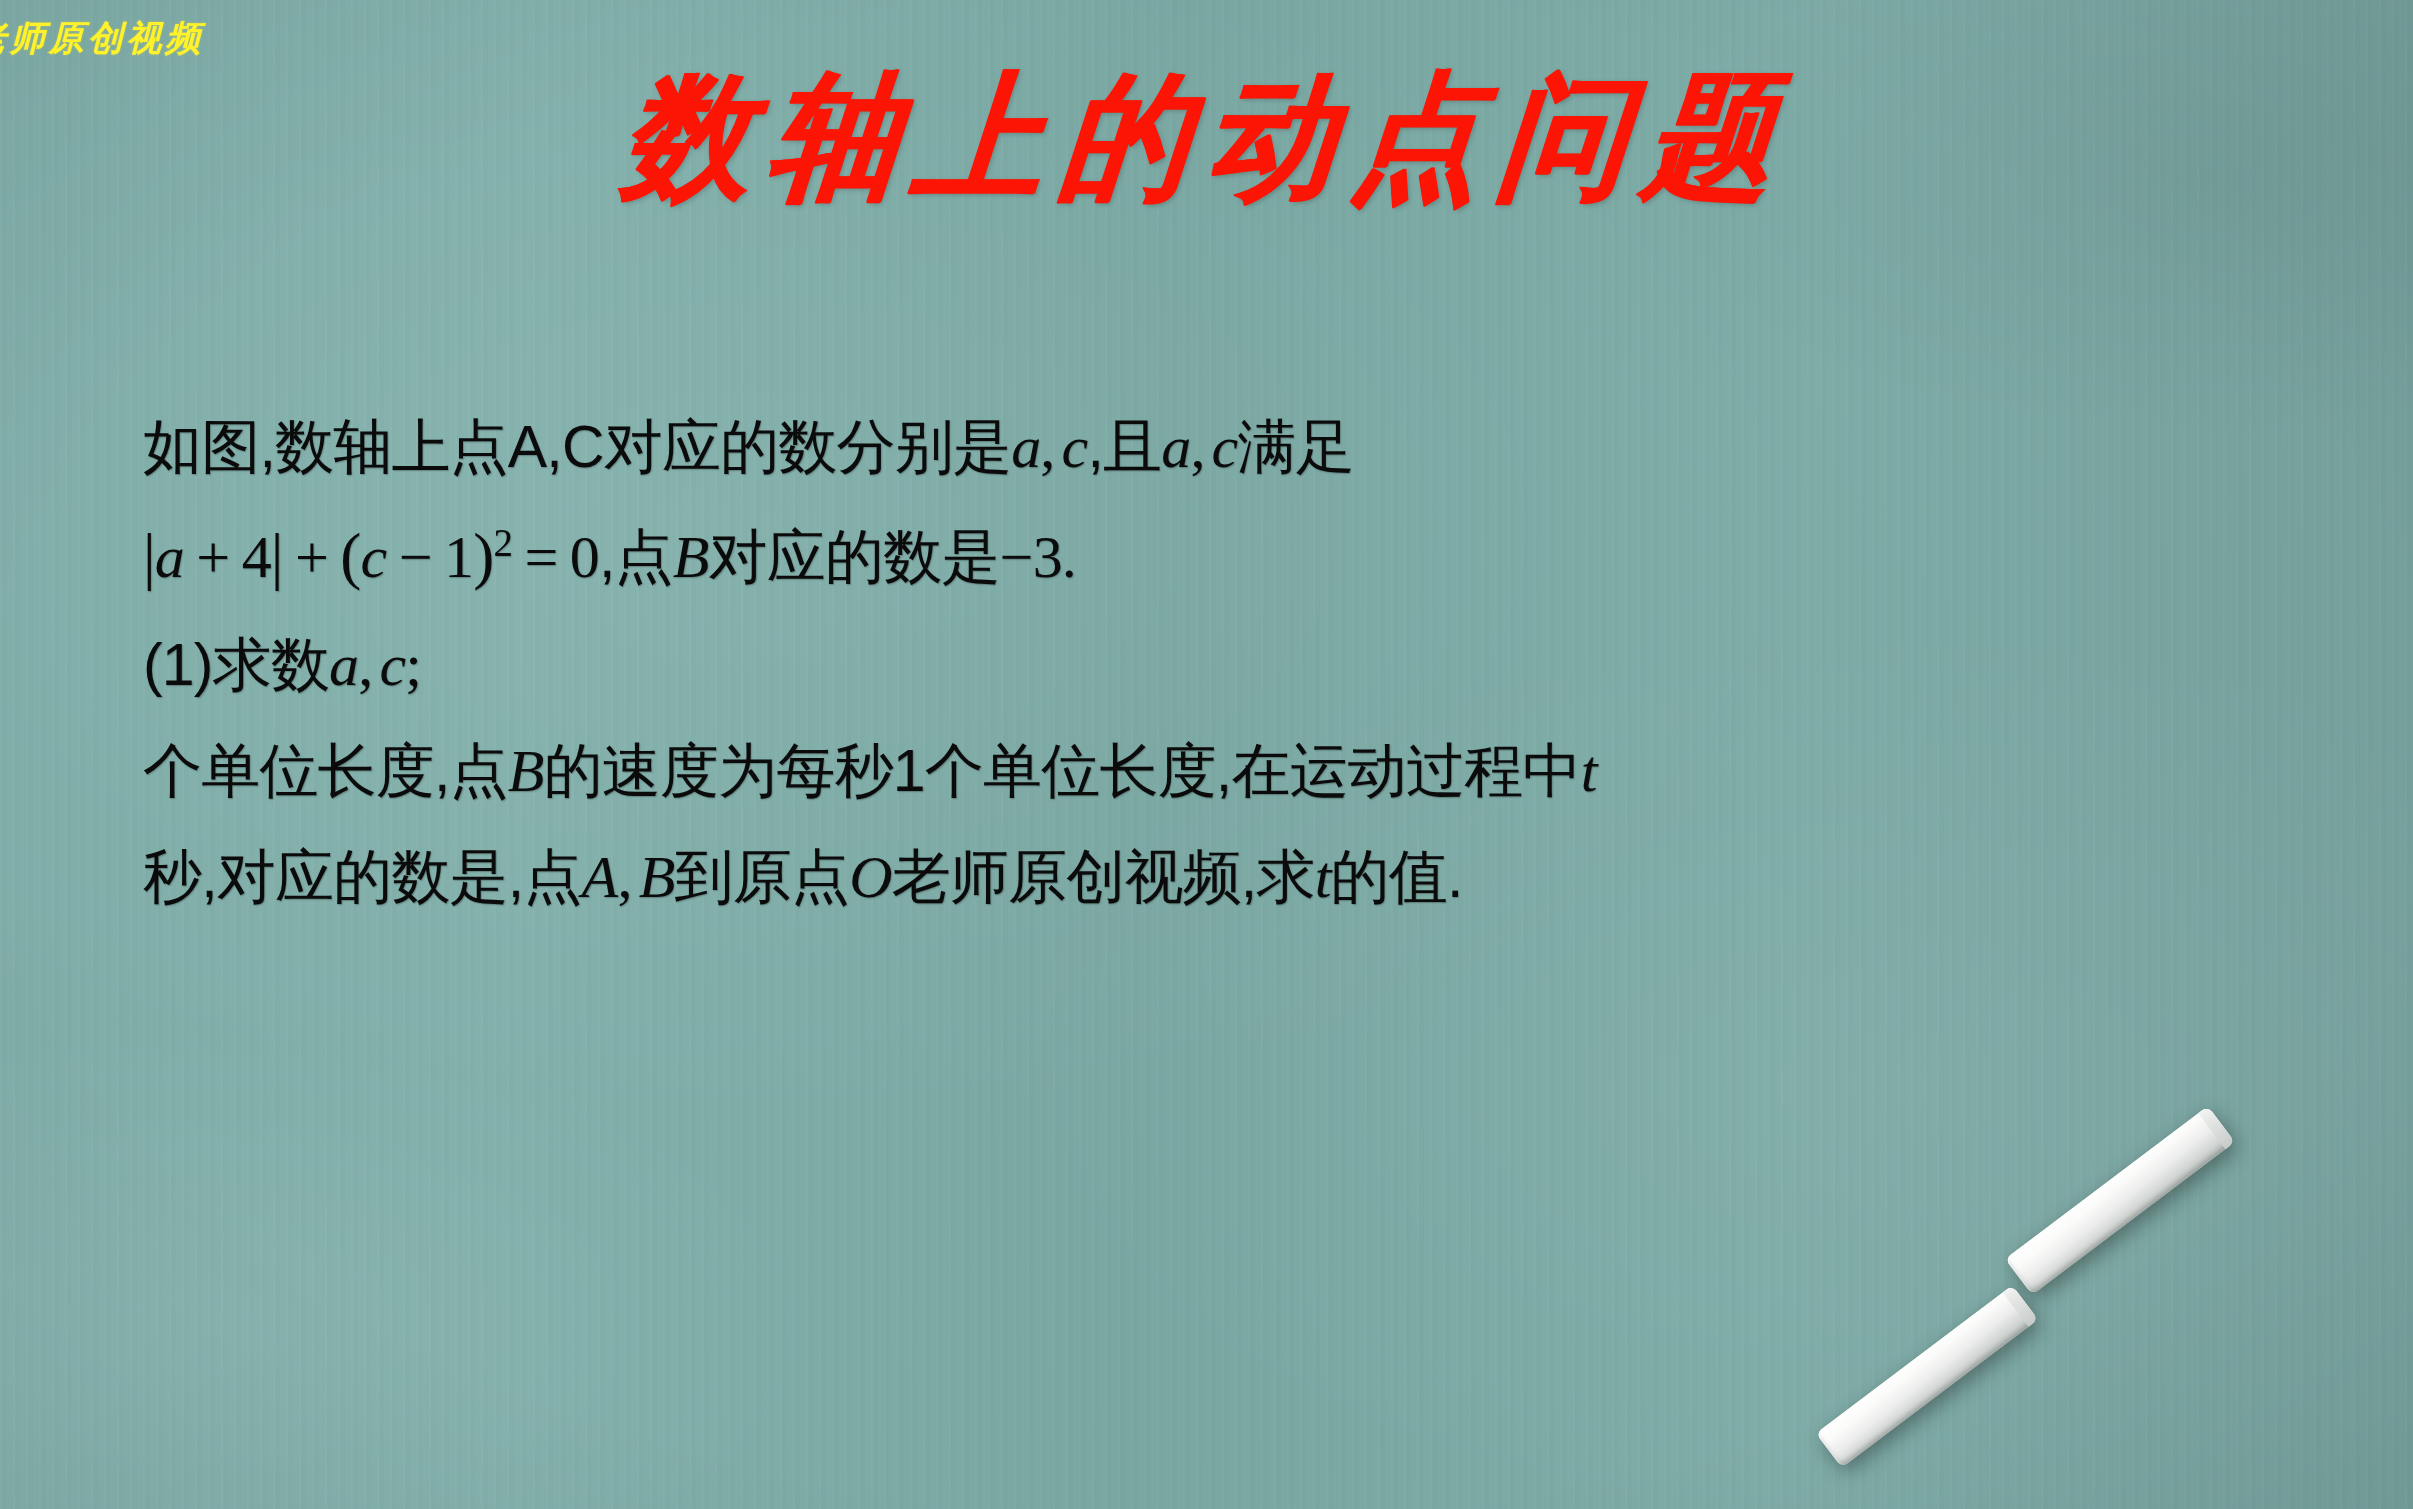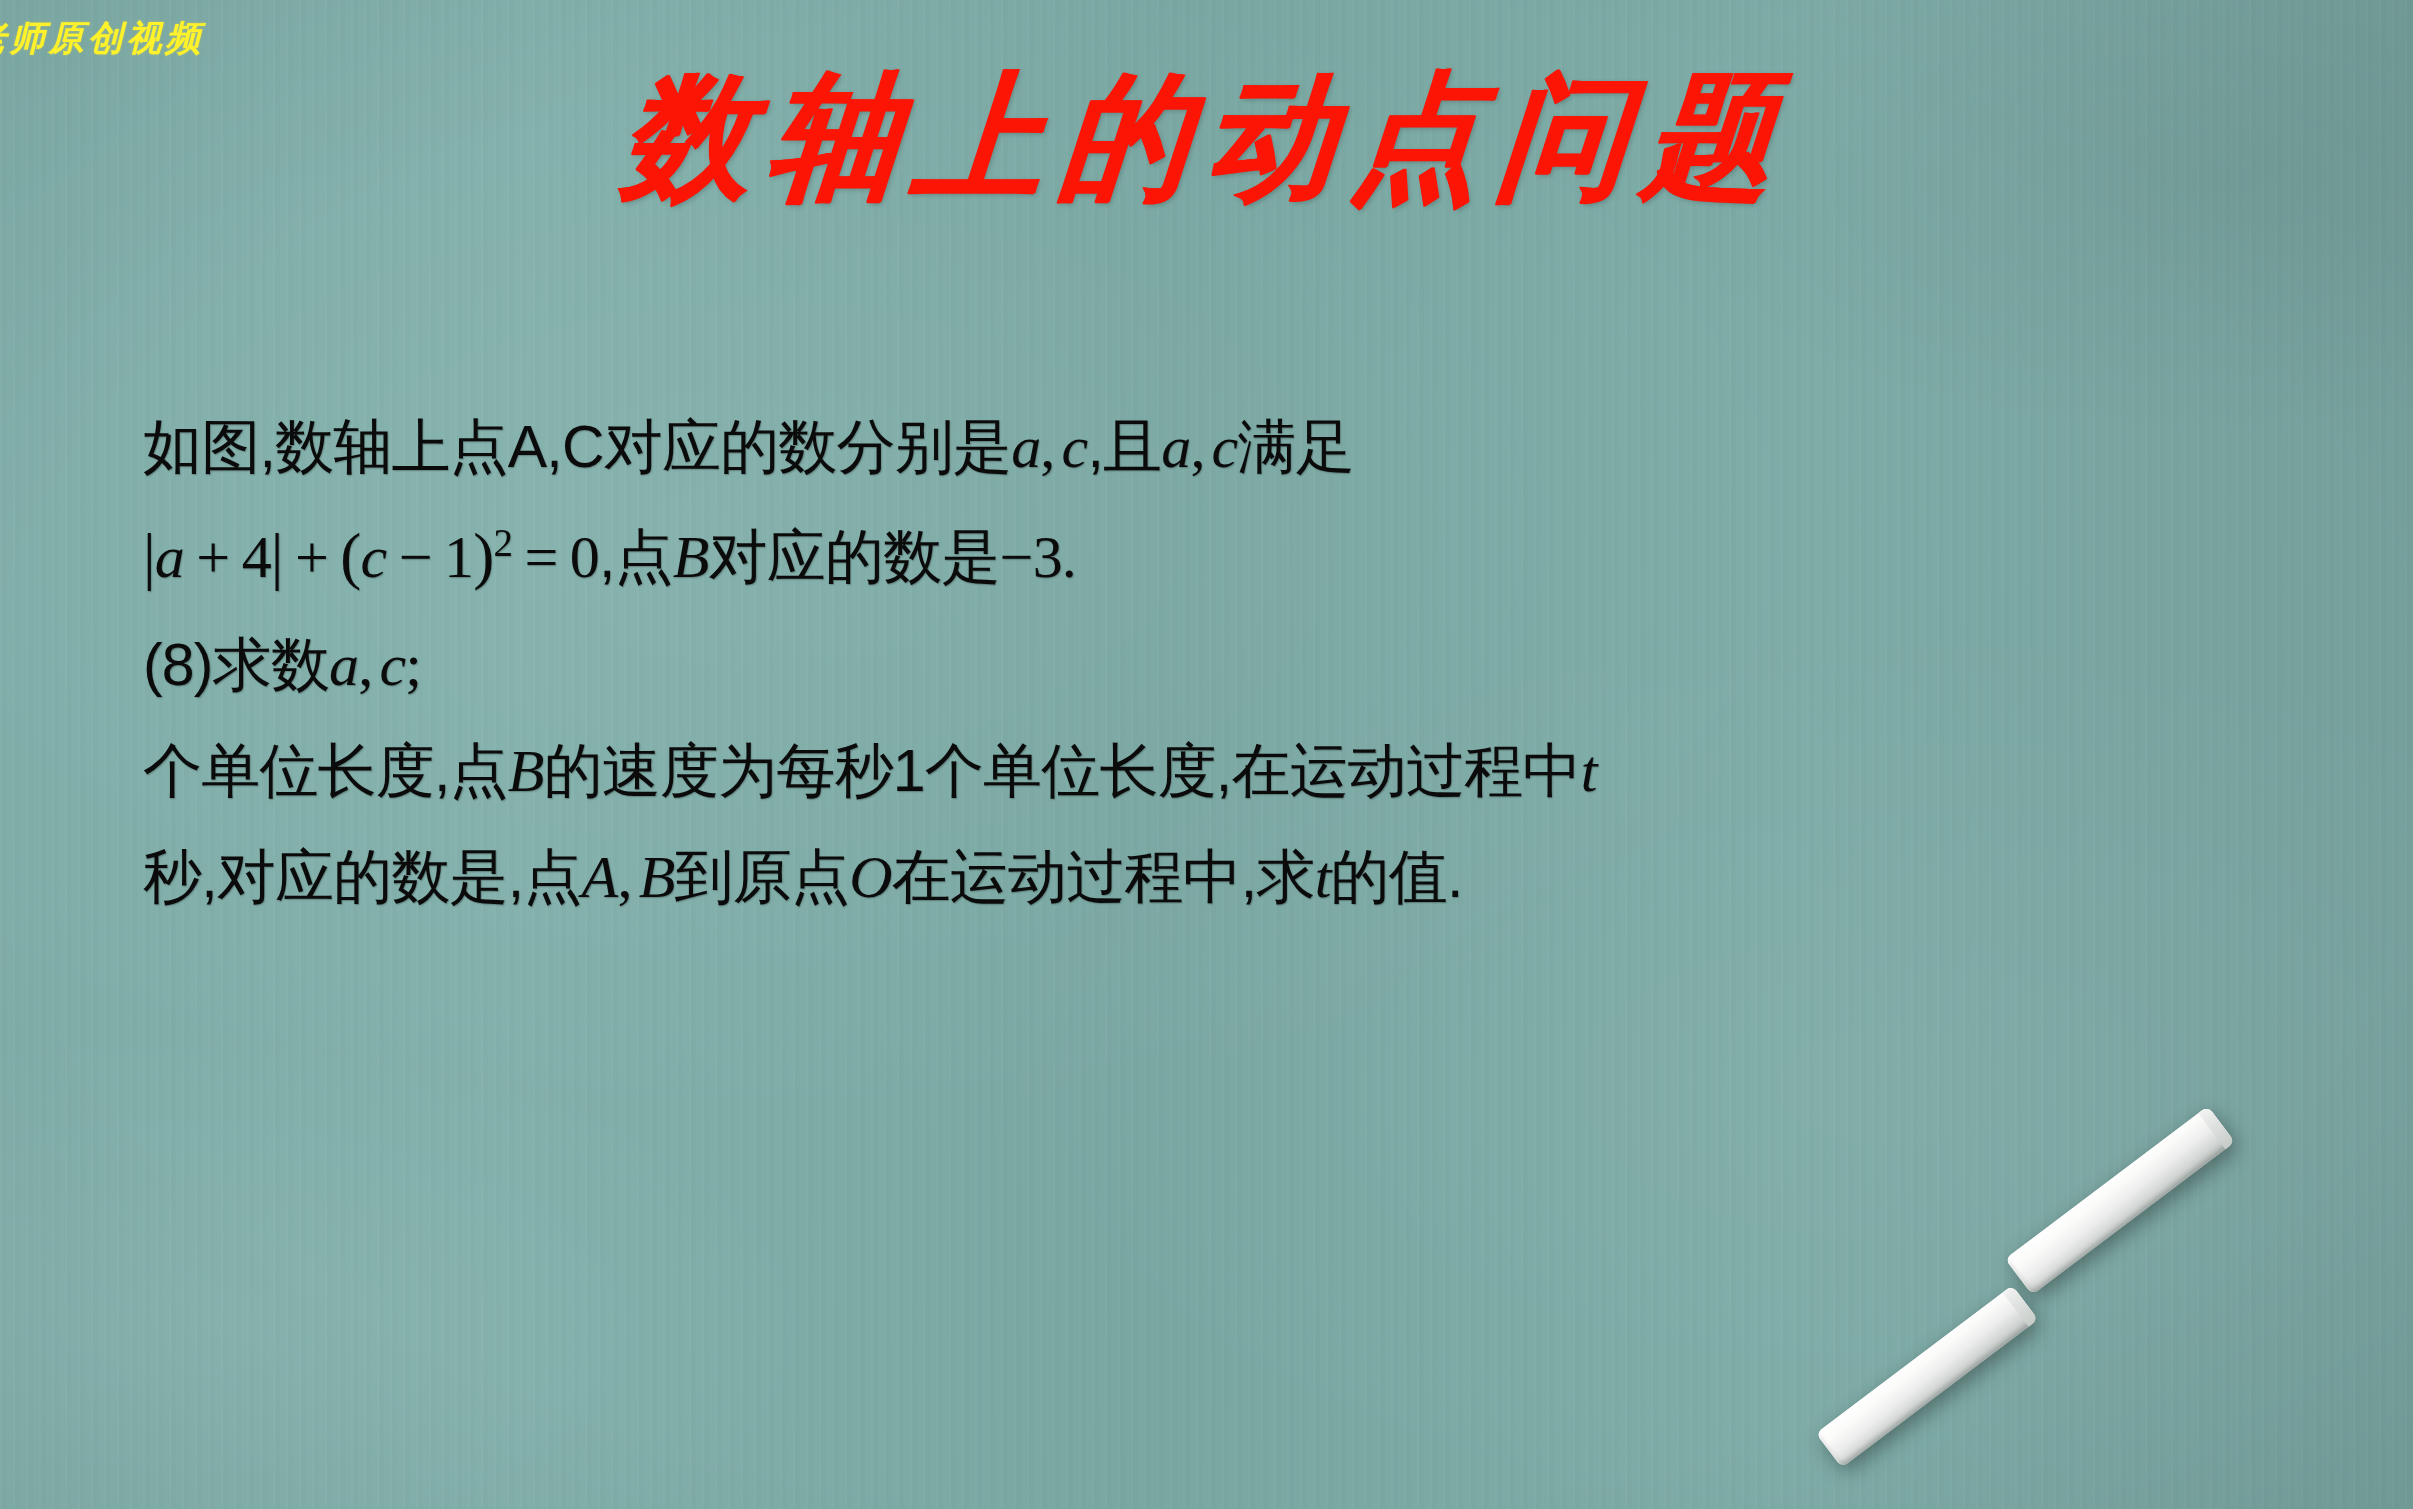--- a/index.html
+++ b/index.html
@@ -191,26 +191,26 @@
   <div id="title">
     <span id="title-text">数轴上的动点问题</span>
   </div>
 
   <div id="problem">
 
     <p class="pline"><span>如图,数轴上点A,C对应的数分别是</span><span class="mi">a</span><span class="mn">,</span><span class="sp-sm"></span><span class="mi">c</span><span>,且</span><span class="mi">a</span><span class="mn">,</span><span class="sp-sm"></span><span class="mi">c</span><span>满足</span></p>
 
     <p class="pline eq"><span class="eqtext">|</span><span class="mi">a</span><span class="sp"></span><span class="mo">+</span><span class="sp"></span><span class="mn">4</span><span class="eqtext">|</span><span class="sp"></span><span class="mo">+</span><span class="sp"></span><span class="eqtext">(</span><span class="mi">c</span><span class="sp"></span><span class="mo">−</span><span class="sp"></span><span class="mn">1</span><span class="eqtext">)</span><span class="sup">2</span><span class="sp"></span><span class="mo">=</span><span class="sp"></span><span class="mn">0</span><span>,点</span><span class="mi">B</span><span>对应的数是</span><span class="mn">−3</span><span class="mn">.</span></p>
 
-    <p class="pline"><span>(8)求数</span><span class="mi">a</span><span class="mn">,</span><span class="sp-sm"></span><span class="mi">c</span><span class="mn">;</span></p>
+    <p class="pline"><span>(1)求数</span><span class="mi">a</span><span class="mn">,</span><span class="sp-sm"></span><span class="mi">c</span><span class="mn">;</span></p>
 
 
     <p class="pline"><span>个单位长度,点</span><span class="mi">B</span><span>的速度为每秒1个单位长度,在运动过程中</span><span class="mi">t</span></p>
 
-    <p class="pline"><span>秒,对应的数是,点</span><span class="mi">A</span><span class="mn">,</span><span class="sp-sm"></span><span class="mi">B</span><span>到原点</span><span class="mi">O</span><span>在运动过程中,求</span><span class="mi">t</span><span>的值.</span></p>
+    <p class="pline"><span>秒,对应的数是,点</span><span class="mi">A</span><span class="mn">,</span><span class="sp-sm"></span><span class="mi">B</span><span>到原点</span><span class="mi">O</span><span>老师原创视频,求</span><span class="mi">t</span><span>的值.</span></p>
 
   </div>
 
   <div class="chalk" id="chalk-upper">
     <div class="chalk-end"></div>
   </div>
   <div class="chalk" id="chalk-lower">
     <div class="chalk-end"></div>
   </div>
 

